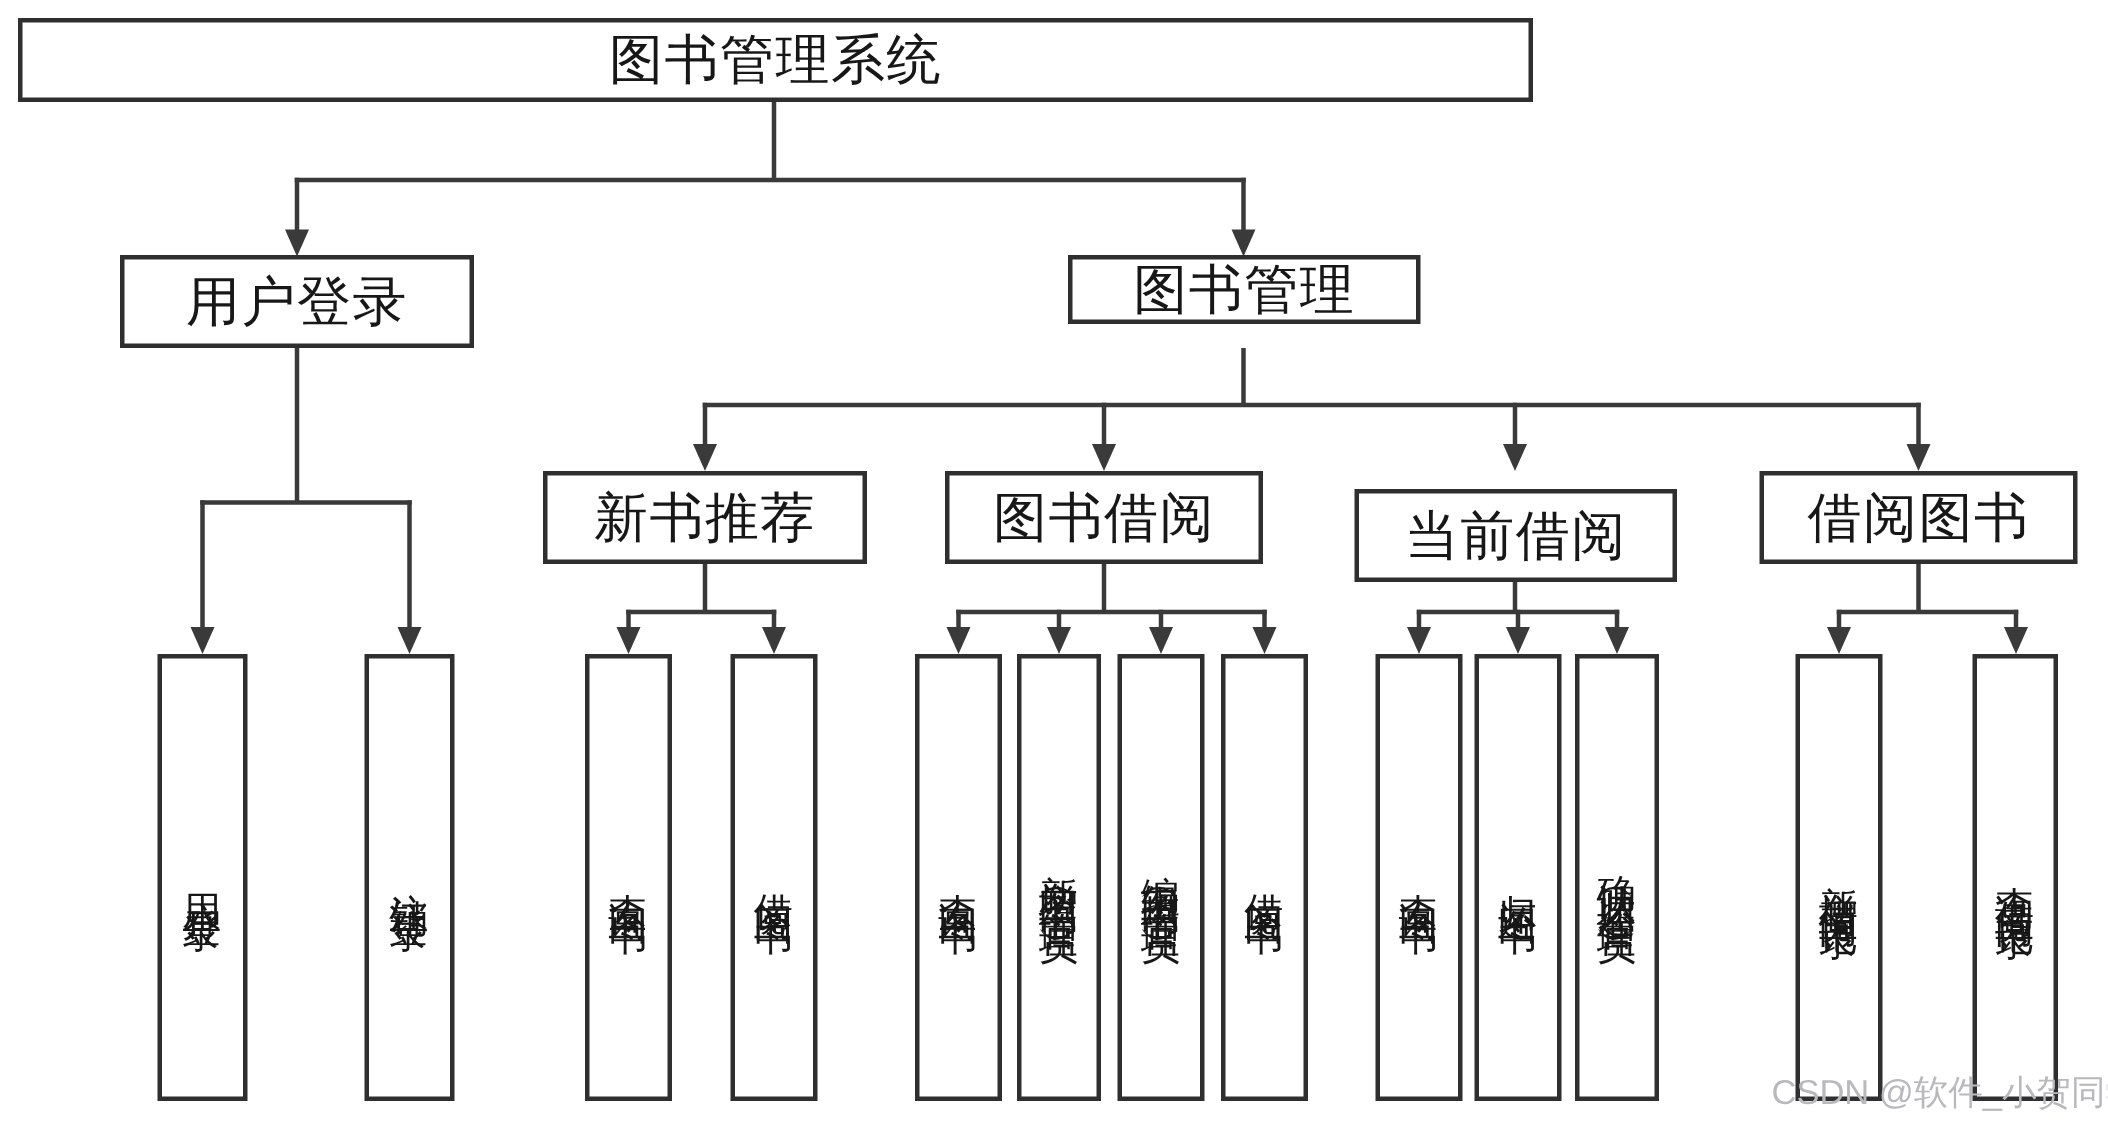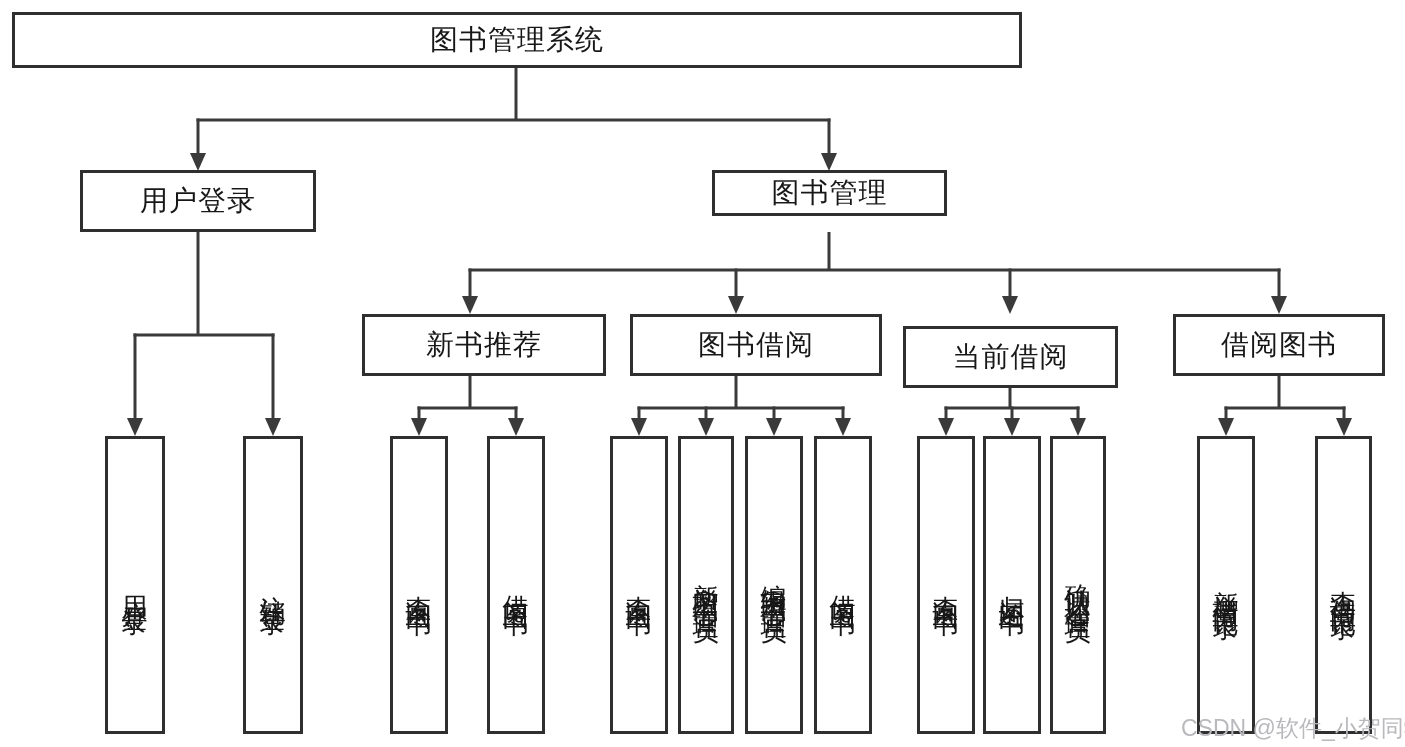--- a/index.html
+++ b/index.html
@@ -16,21 +16,21 @@
   .node{
     position:absolute;
     box-sizing:border-box;
     border:3px solid #2f2f2f;
     background:#ffffff;
     display:flex;align-items:center;justify-content:center;
     color:#171717;
     z-index:2;
   }
   .hlabel{
-    font-size:28px;letter-spacing:1px;font-weight:500;
+    font-size:36px;letter-spacing:1px;font-weight:500;
     white-space:nowrap;line-height:1;font-family:Liberation Serif, serif;
   }
   .vlabel{
     writing-mode:vertical-rl;
     font-size:26px;letter-spacing:5px;font-weight:500;
     line-height:1;white-space:nowrap;
   }
   .watermark{
     position:absolute;left:1181px;top:713px;z-index:3;
     font-size:23px;color:#b9b9bd;letter-spacing:0px;
@@ -122,24 +122,24 @@
     <span class="hlabel">图书管理系统</span>
   </div>
 
   <div class="node" style="left:80px;top:170px;width:236px;height:62px;">
     <span class="hlabel">用户登录</span>
   </div>
   <div class="node" style="left:712px;top:170px;width:235px;height:46px;">
     <span class="hlabel">图书管理</span>
   </div>
 
-  <div class="node" style="left:362px;top:314px;width:244px;height:62px;">
+  <div class="node" style="left:362px;top:314px;width:216px;height:62px;">
     <span class="hlabel">新书推荐</span>
   </div>
-  <div class="node" style="left:630px;top:314px;width:252px;height:62px;">
+  <div class="node" style="left:630px;top:314px;width:212px;height:62px;">
     <span class="hlabel">图书借阅</span>
   </div>
   <div class="node" style="left:903px;top:326px;width:215px;height:62px;">
     <span class="hlabel">当前借阅</span>
   </div>
   <div class="node" style="left:1173px;top:314px;width:212px;height:62px;">
     <span class="hlabel">借阅图书</span>
   </div>
 
   <div class="node" style="left:105px;top:436px;width:60px;height:298px;">

